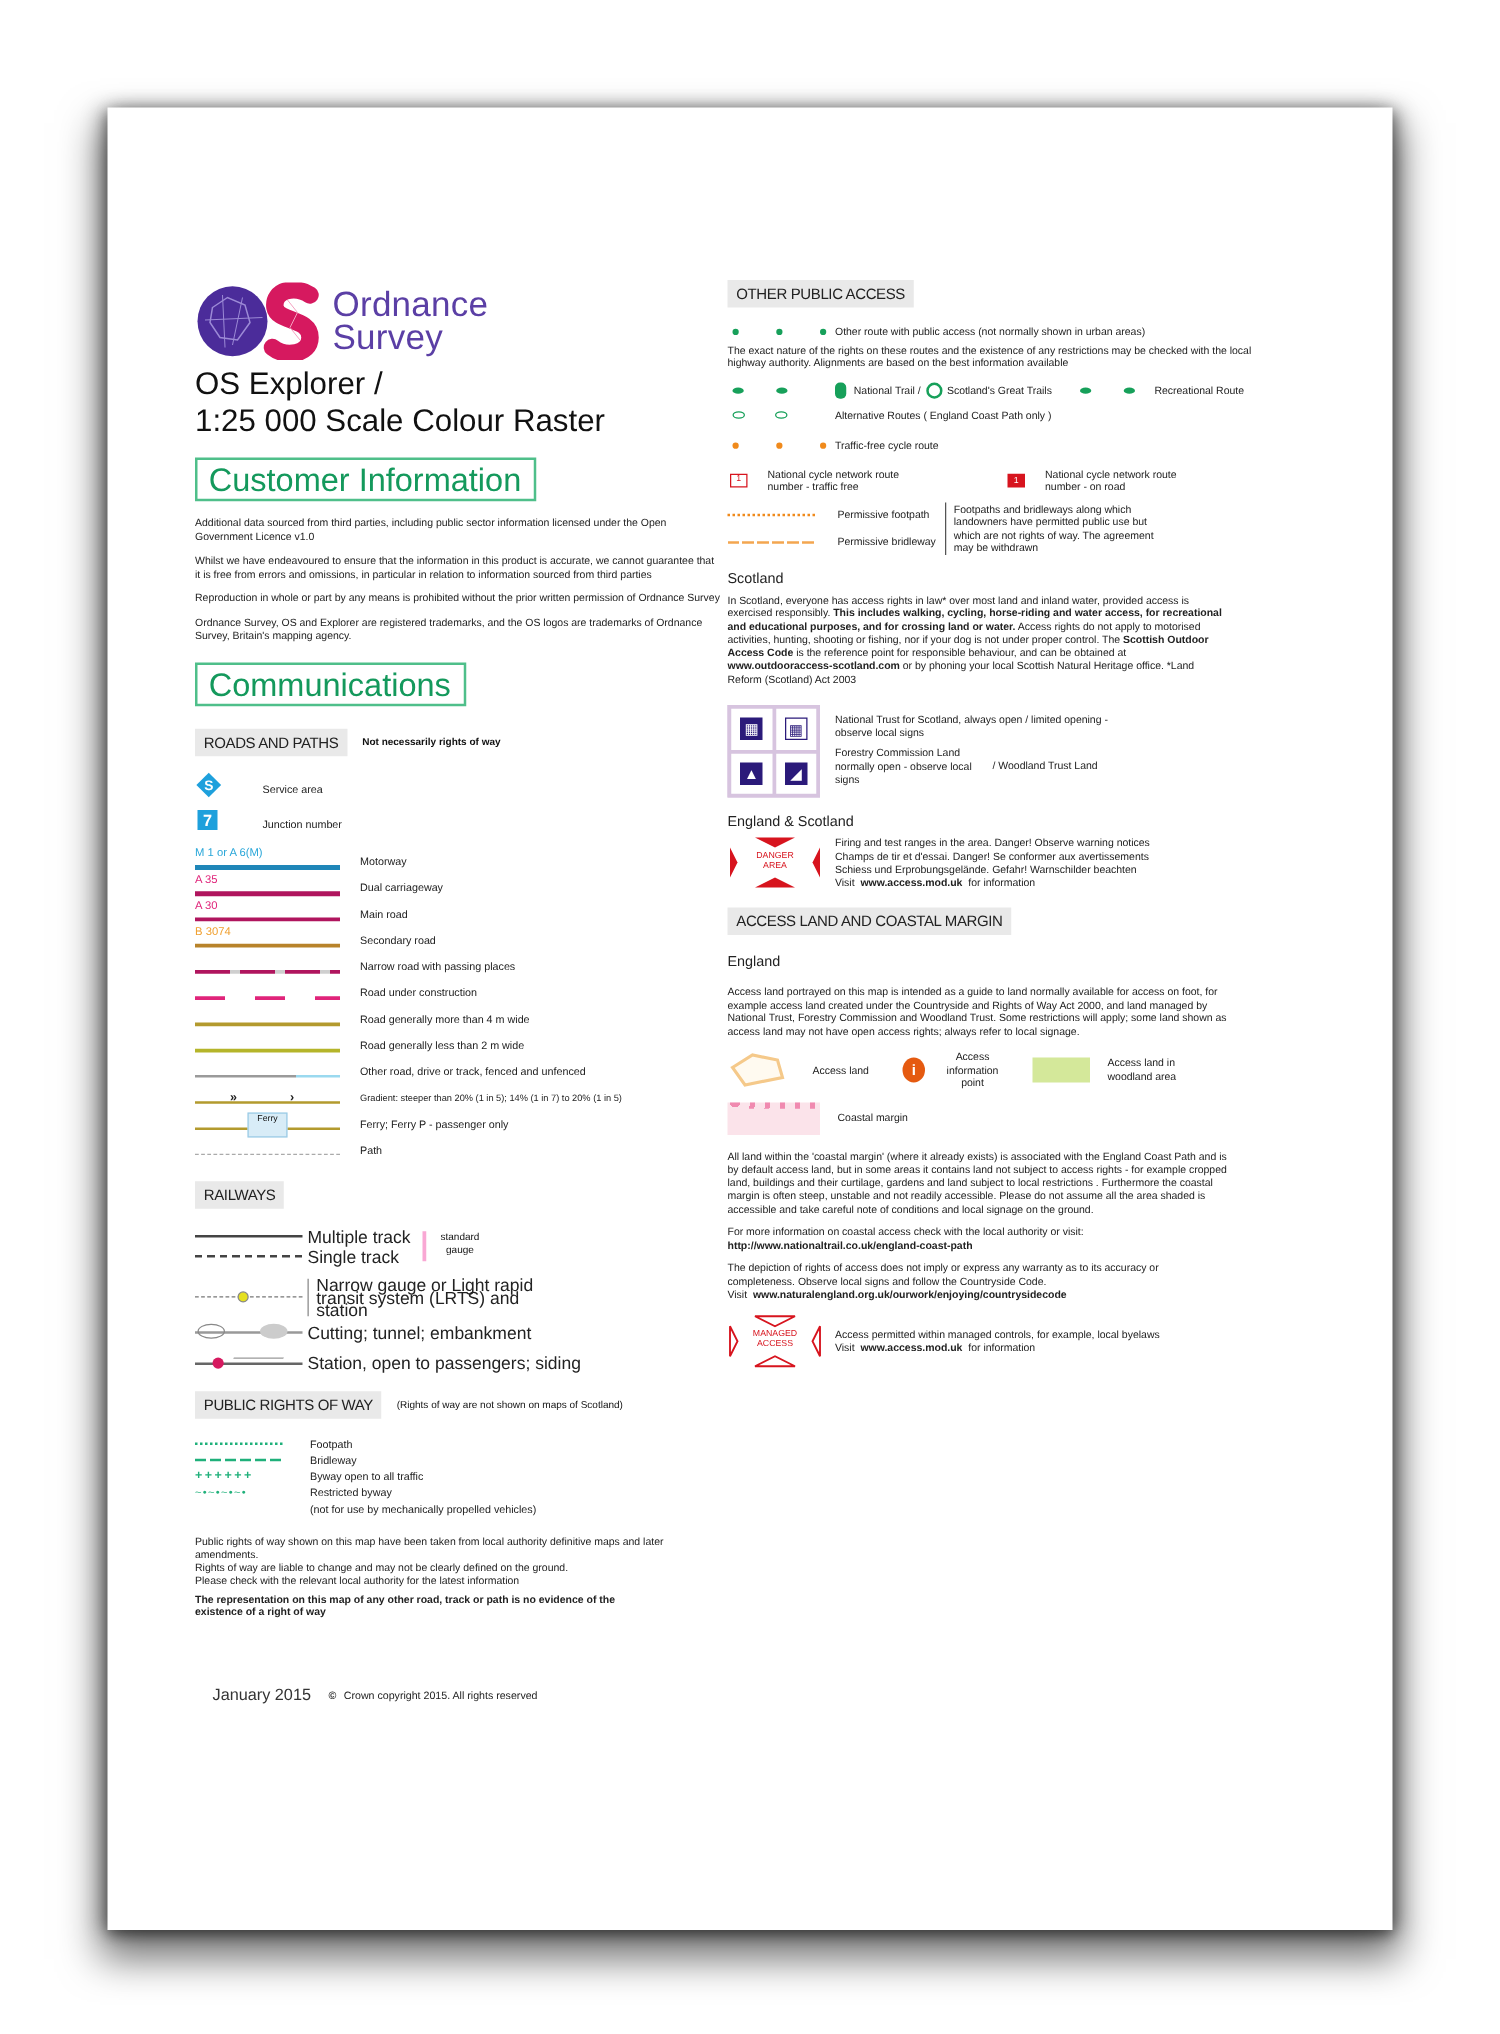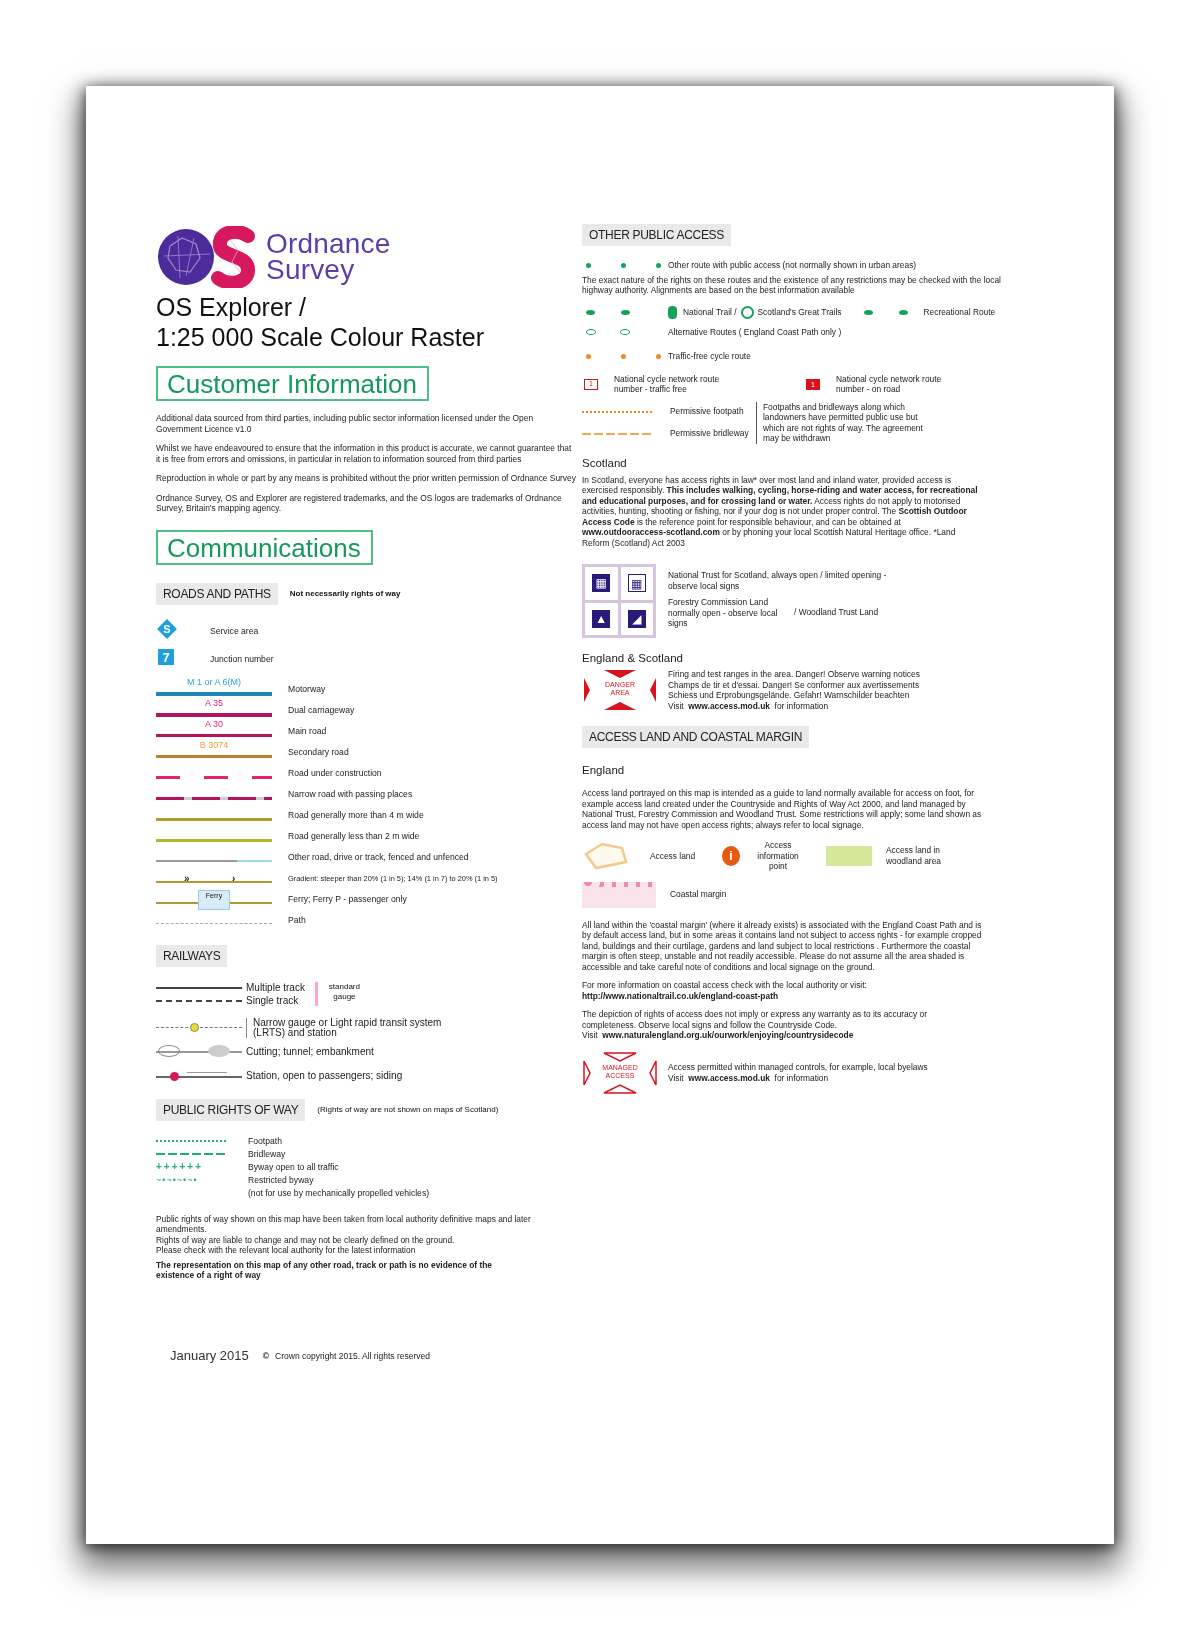--- a/index.html
+++ b/index.html
@@ -34,25 +34,25 @@
   }
   .section-row { display: flex; align-items: center; margin-top: 18px; }
   .section-note { font-size: 8px; margin-left: 12px; font-weight: bold; }
   .section-note.normal { font-weight: normal; }
 
   .legend-row { display: flex; align-items: center; height: 21px; }
   .sym { width: 116px; position: relative; height: 21px; flex-shrink: 0; }
   .lbl { font-size: 8.6px; margin-left: 16px; color: #222; white-space: nowrap; }
 
   .line { position: absolute; left: 0; right: 0; top: 13px; }
-  .road-tag { position: absolute; left: 0; right: 0; top: 0; text-align: center; font-size: 9px; }
+  .road-tag { position: absolute; left: 0; right: 0; top: 0; font-size: 9px; }
 
   .rail-row { display: flex; align-items: center; min-height: 22px; margin-top: 2px; }
   .rail-sym { width: 86px; height: 22px; position: relative; flex-shrink: 0; }
-  .rail-lbl { font-size: 10px; margin-left: 4px; color: #222; }
+  .rail-lbl { font-size: 14px; margin-left: 4px; color: #222; }
 
   .prow-row { display: flex; align-items: flex-start; height: 13px; }
   .prow-sym { width: 70px; height: 13px; position: relative; flex-shrink: 0; }
   .prow-lbl { font-size: 8.6px; margin-left: 22px; line-height: 12px; color: #222; }
 
   .footer { position: absolute; left: 84px; top: 1262px; display: flex; align-items: center; }
   .footer-date { font-size: 13px; color: #333; }
   .footer-copy { font-size: 8.5px; margin-left: 14px; color: #222; }
 
   
@@ -153,29 +153,29 @@
       </div>
       <div class="legend-row">
         <div class="sym">
           <span class="road-tag" style="color:#f0a030;top:-2px">B 3074</span>
           <div class="line" style="height:3px;background:#b8832a"></div>
         </div>
         <span class="lbl">Secondary road</span>
       </div>
       <div class="legend-row">
         <div class="sym">
+          <div class="line" style="height:3px;background:repeating-linear-gradient(90deg,#b0155e 0 28px,#cfcfcf 28px 36px)"></div>
+        </div>
+        <span class="lbl">Narrow road with passing places</span>
+      </div>
+      <div class="legend-row">
+        <div class="sym">
           <div class="line" style="height:3px;background:repeating-linear-gradient(90deg,#e0247a 0 24px,transparent 24px 48px)"></div>
         </div>
         <span class="lbl">Road under construction</span>
-      </div>
-      <div class="legend-row">
-        <div class="sym">
-          <div class="line" style="height:3px;background:repeating-linear-gradient(90deg,#b0155e 0 28px,#cfcfcf 28px 36px)"></div>
-        </div>
-        <span class="lbl">Narrow road with passing places</span>
       </div>
       <div class="legend-row">
         <div class="sym">
           <div class="line" style="height:3px;background:#b39a2e"></div>
         </div>
         <span class="lbl">Road generally more than 4 m wide</span>
       </div>
       <div class="legend-row">
         <div class="sym">
           <div class="line" style="height:3px;background:#b5b52a"></div>

